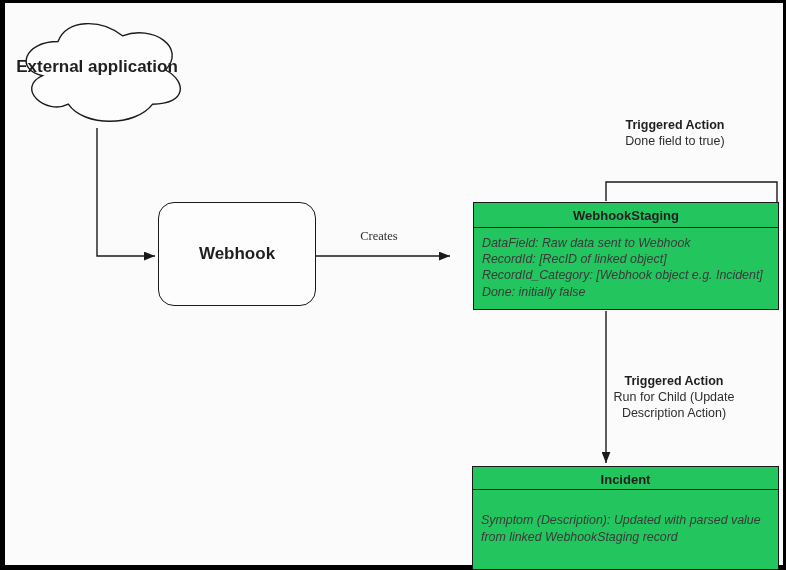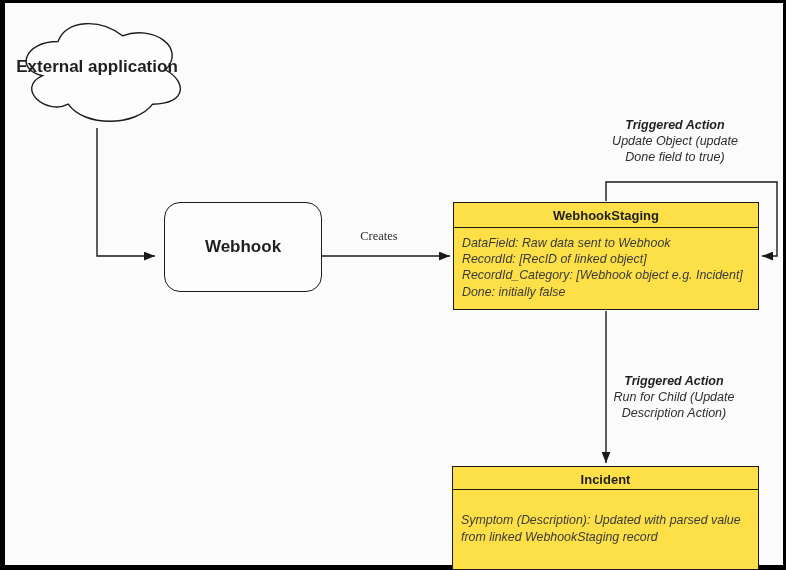--- a/index.html
+++ b/index.html
@@ -53,37 +53,38 @@
   }
   .cloud .cloud-label {
     position: absolute;
     left: 0;
     top: 44px;
     width: 164px;
     text-align: center;
   }
   .rounded-box {
     position: absolute;
-    left: 164px;
+    left: 158px;
     top: 202px;
     width: 158px;
-    height: 90px;
+    height: 104px;
     box-sizing: border-box;
     border: 1.5px solid #1a1a1a;
     border-radius: 16px;
     background: #fdfdfd;
     display: flex;
     align-items: center;
     justify-content: center;
   }
   .record-box {
     position: absolute;
     box-sizing: border-box;
     border: 1.5px solid #1a1a1a;
-    background: #fde047;
+    background: #22c55e;
+    margin-left: 20px;
   }
   .record-box .box-title {
     box-sizing: border-box;
     border-bottom: 1.5px solid #1a1a1a;
     text-align: center;
     font-weight: bold;
     font-size: 13px;
     color: #1f1f1f;
     padding-top: 5px;
   }
@@ -118,21 +119,20 @@
   }
   .creates-label {
     left: 339px;
     top: 229px;
     width: 80px;
     font-family: Liberation Serif, serif;
   }
   .ta-label {
     width: 200px;
     line-height: 16px;
-    font-style: italic;
   }
   .ta-label .bold-line {
     font-weight: bold;
     color: #1f1f1f;
   }
   .ta-top {
     left: 575px;
     top: 117px;
   }
   .ta-bottom {
@@ -177,21 +177,20 @@
     <div class="box-body">
       <div>DataField: Raw data sent to Webhook</div>
       <div>RecordId: [RecID of linked object]</div>
       <div>RecordId_Category: [Webhook object e.g. Incident]</div>
       <div>Done: initially false</div>
     </div>
   </div>
 
   <div class="edge-label ta-label ta-top">
     <div class="bold-line">Triggered Action</div>
-    <div>Update Object (update</div>
     <div>Done field to true)</div>
   </div>
 
   <div class="edge-label ta-label ta-bottom">
     <div class="bold-line">Triggered Action</div>
     <div>Run for Child (Update</div>
     <div>Description Action)</div>
   </div>
 
   <div class="record-box incident-box">

